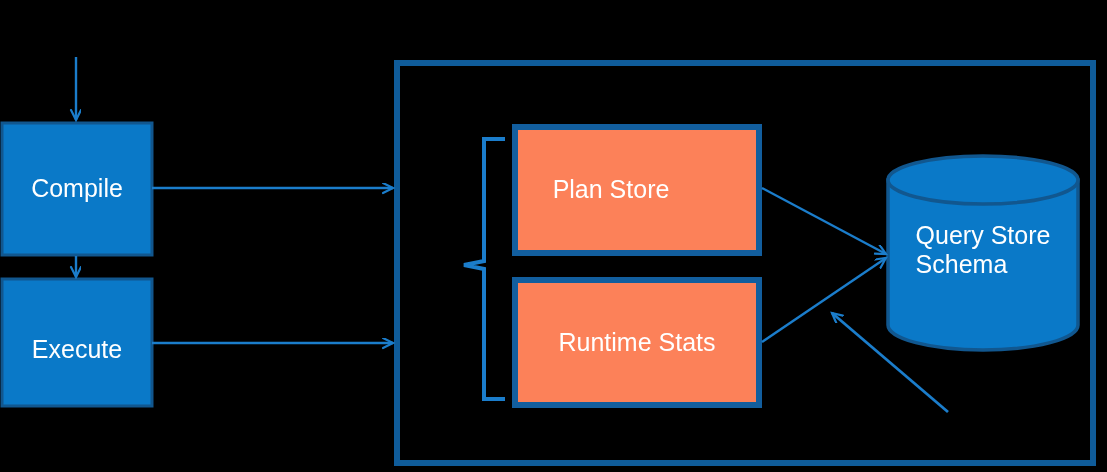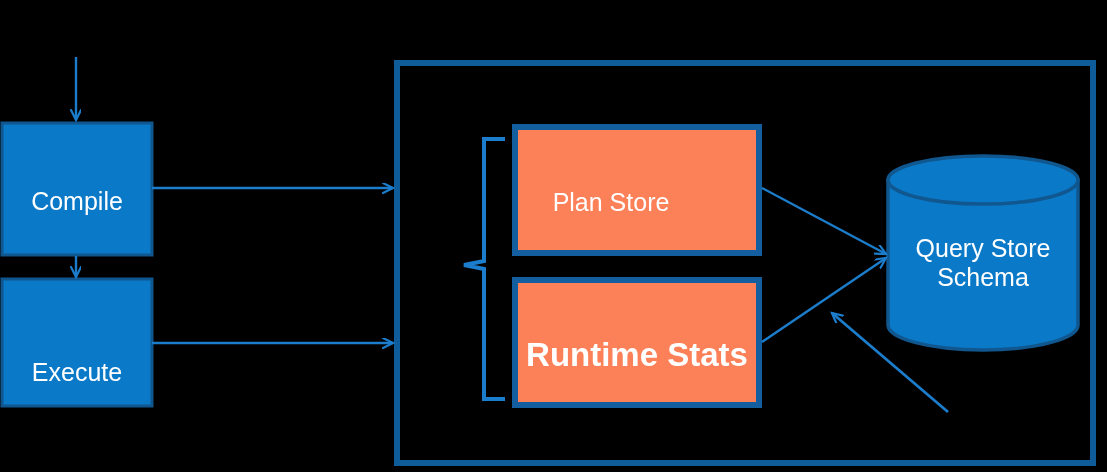--- a/index.html
+++ b/index.html
@@ -24,33 +24,31 @@
     left: 0;
     width: 1107px;
     height: 472px;
     display: block;
   }
   .node-label {
     position: absolute;
     display: flex;
     align-items: center;
     justify-content: center;
-    text-align: center;
     color: #FFFFFF;
     font-family: "Liberation Sans", sans-serif;
     font-weight: 400;
     pointer-events: none;
     line-height: 1.18;
     white-space: pre-line;
-    margin-top: 13px;
   }
   .label-compile   { left: 2px;   top: 123px; width: 150px; height: 132px; font-size: 25px; }
-  .label-execute   { left: 2px;   top: 296px; width: 150px; height: 127px; font-size: 25px; }
+  .label-execute   { left: 2px;   top: 286px; width: 150px; height: 127px; font-size: 25px; }
   .label-planstore { left: 512px; top: 124px; width: 198px; height: 132px; font-size: 25px; }
-  .label-runtime   { left: 512px; top: 277px; width: 250px; height: 131px; font-size: 33px; font-weight: bold; }
+  .label-runtime   { left: 512px; top: 277px; width: 250px; height: 131px; font-size: 25px; }
   .label-cylinder  { left: 888px; top: 180px; width: 190px; height: 140px; font-size: 25px; }
 </style>
 </head>
 <body>
 
 <div id="diagram-root">
 
   <svg id="diagram-svg" viewBox="0 0 1107 472">
     <defs>
       <marker id="arrowOpen" markerWidth="14" markerHeight="14" refX="11" refY="5" orient="auto" markerUnits="userSpaceOnUse">

